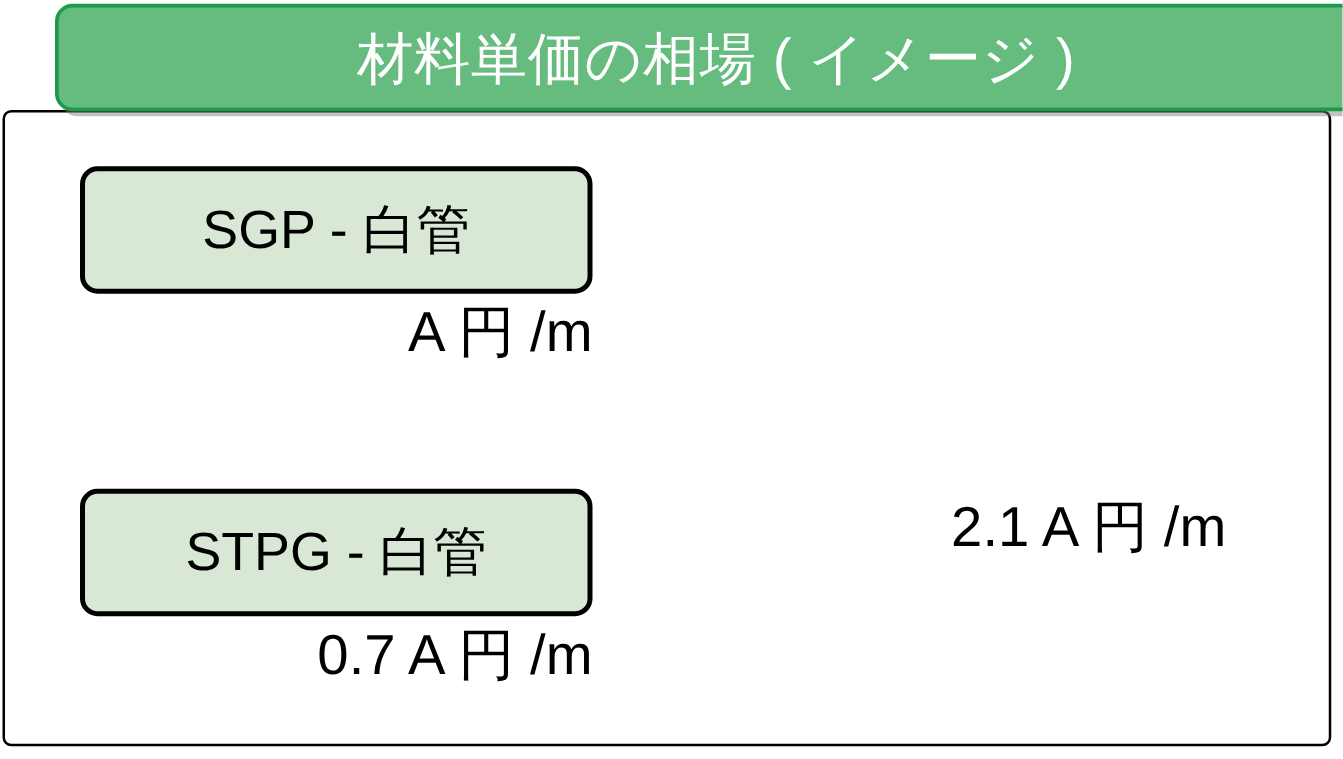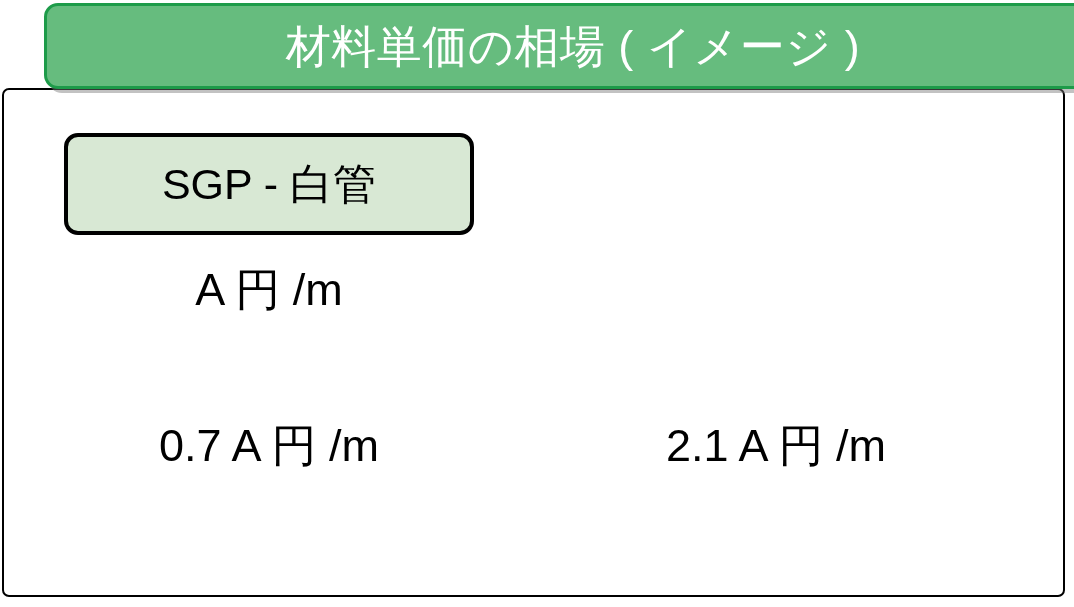--- a/index.html
+++ b/index.html
@@ -81,23 +81,23 @@
     justify-content: center;
   }
   .pipe-box-label {
     font-size: 43px;
     color: #000000;
     line-height: 1;
     white-space: nowrap;
   }
 
   .price {
-    margin-top: 30px;
+    margin-top: 6px;
     width: 410px;
-    text-align: center;
+    text-align: right;
     font-size: 45px;
     color: #000000;
     line-height: 1.1;
     white-space: nowrap;
   }
 </style>
 </head>
 <body>
 
 <div id="canvas">
@@ -108,20 +108,23 @@
       <div class="pipe-box">
         <span class="pipe-box-label">SGP  - 白管</span>
       </div>
       <div class="price">A 円 /m</div>
     </div>
 
     <div class="cell col-right row-top" style="top:43px; left:567px;">
     </div>
 
     <div class="cell col-left row-bottom" style="top:301px; left:60px;">
+      <div class="pipe-box">
+        <span class="pipe-box-label">STPG  - 白管</span>
+      </div>
       <div class="price">0.7 A 円 /m</div>
     </div>
 
     <div class="cell col-right row-bottom" style="top:301px; left:567px;">
       <div class="price">2.1 A 円 /m</div>
     </div>
 
   </div>
 
   <div id="header-banner">

